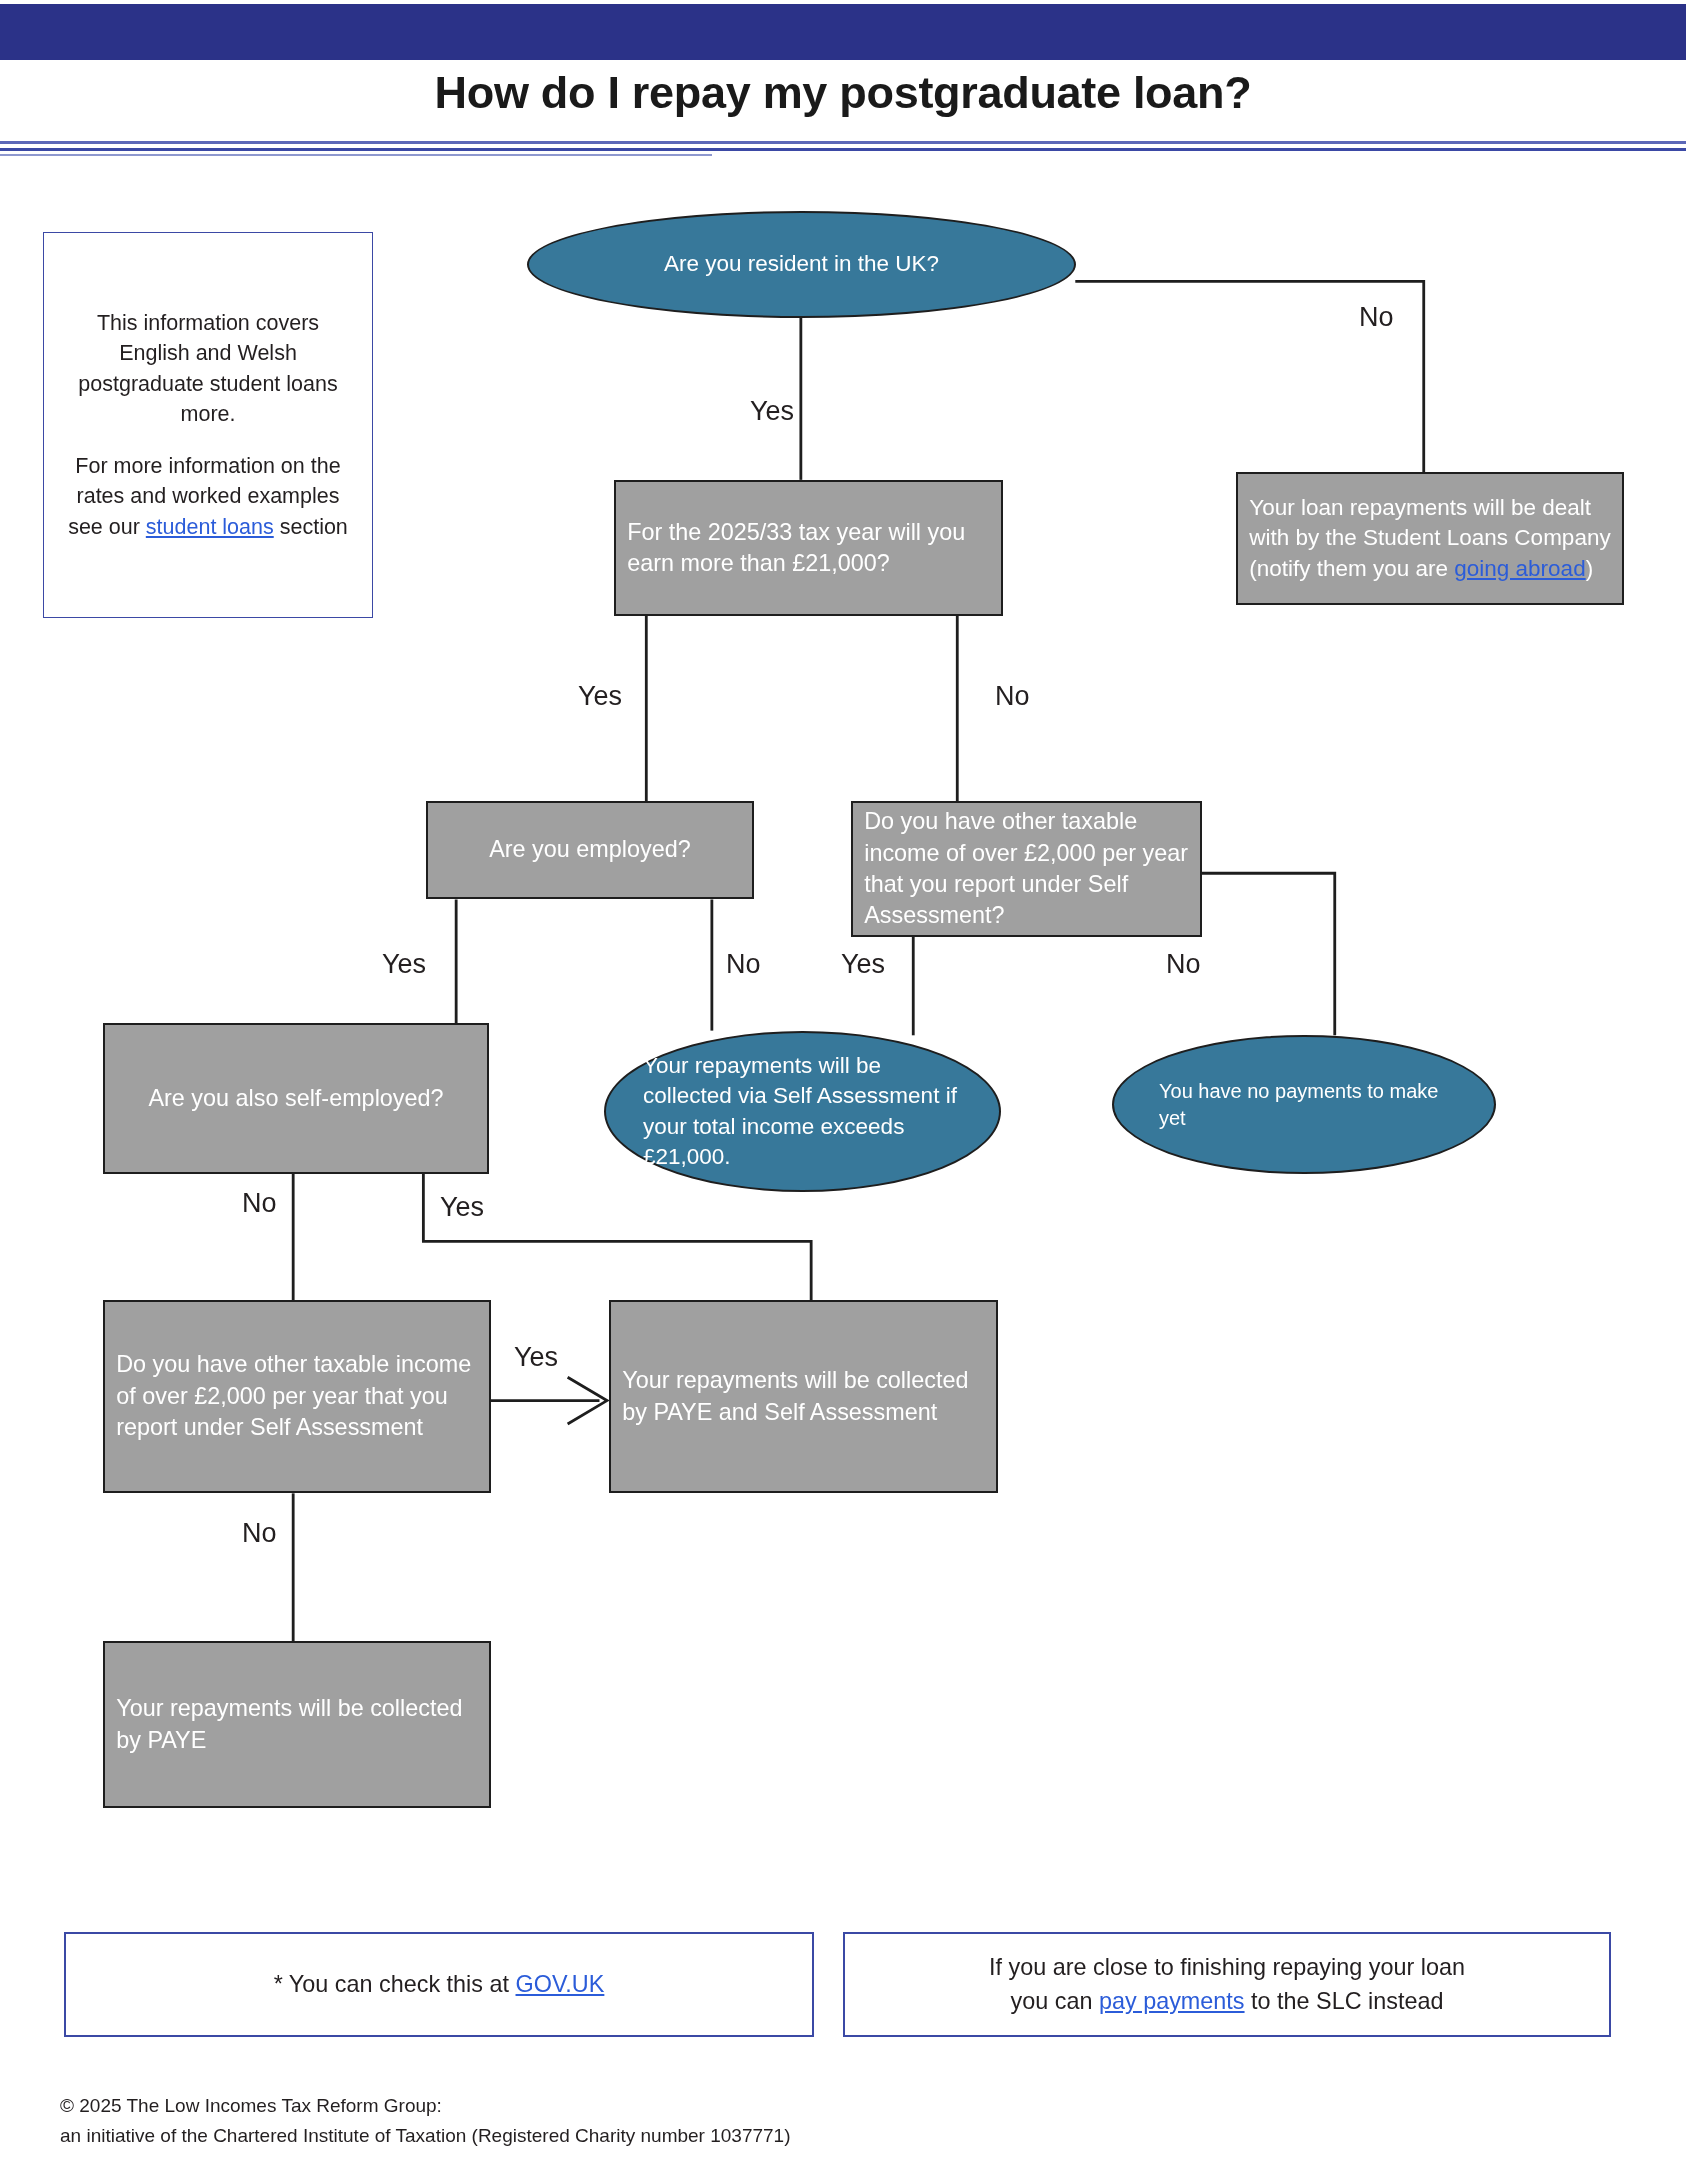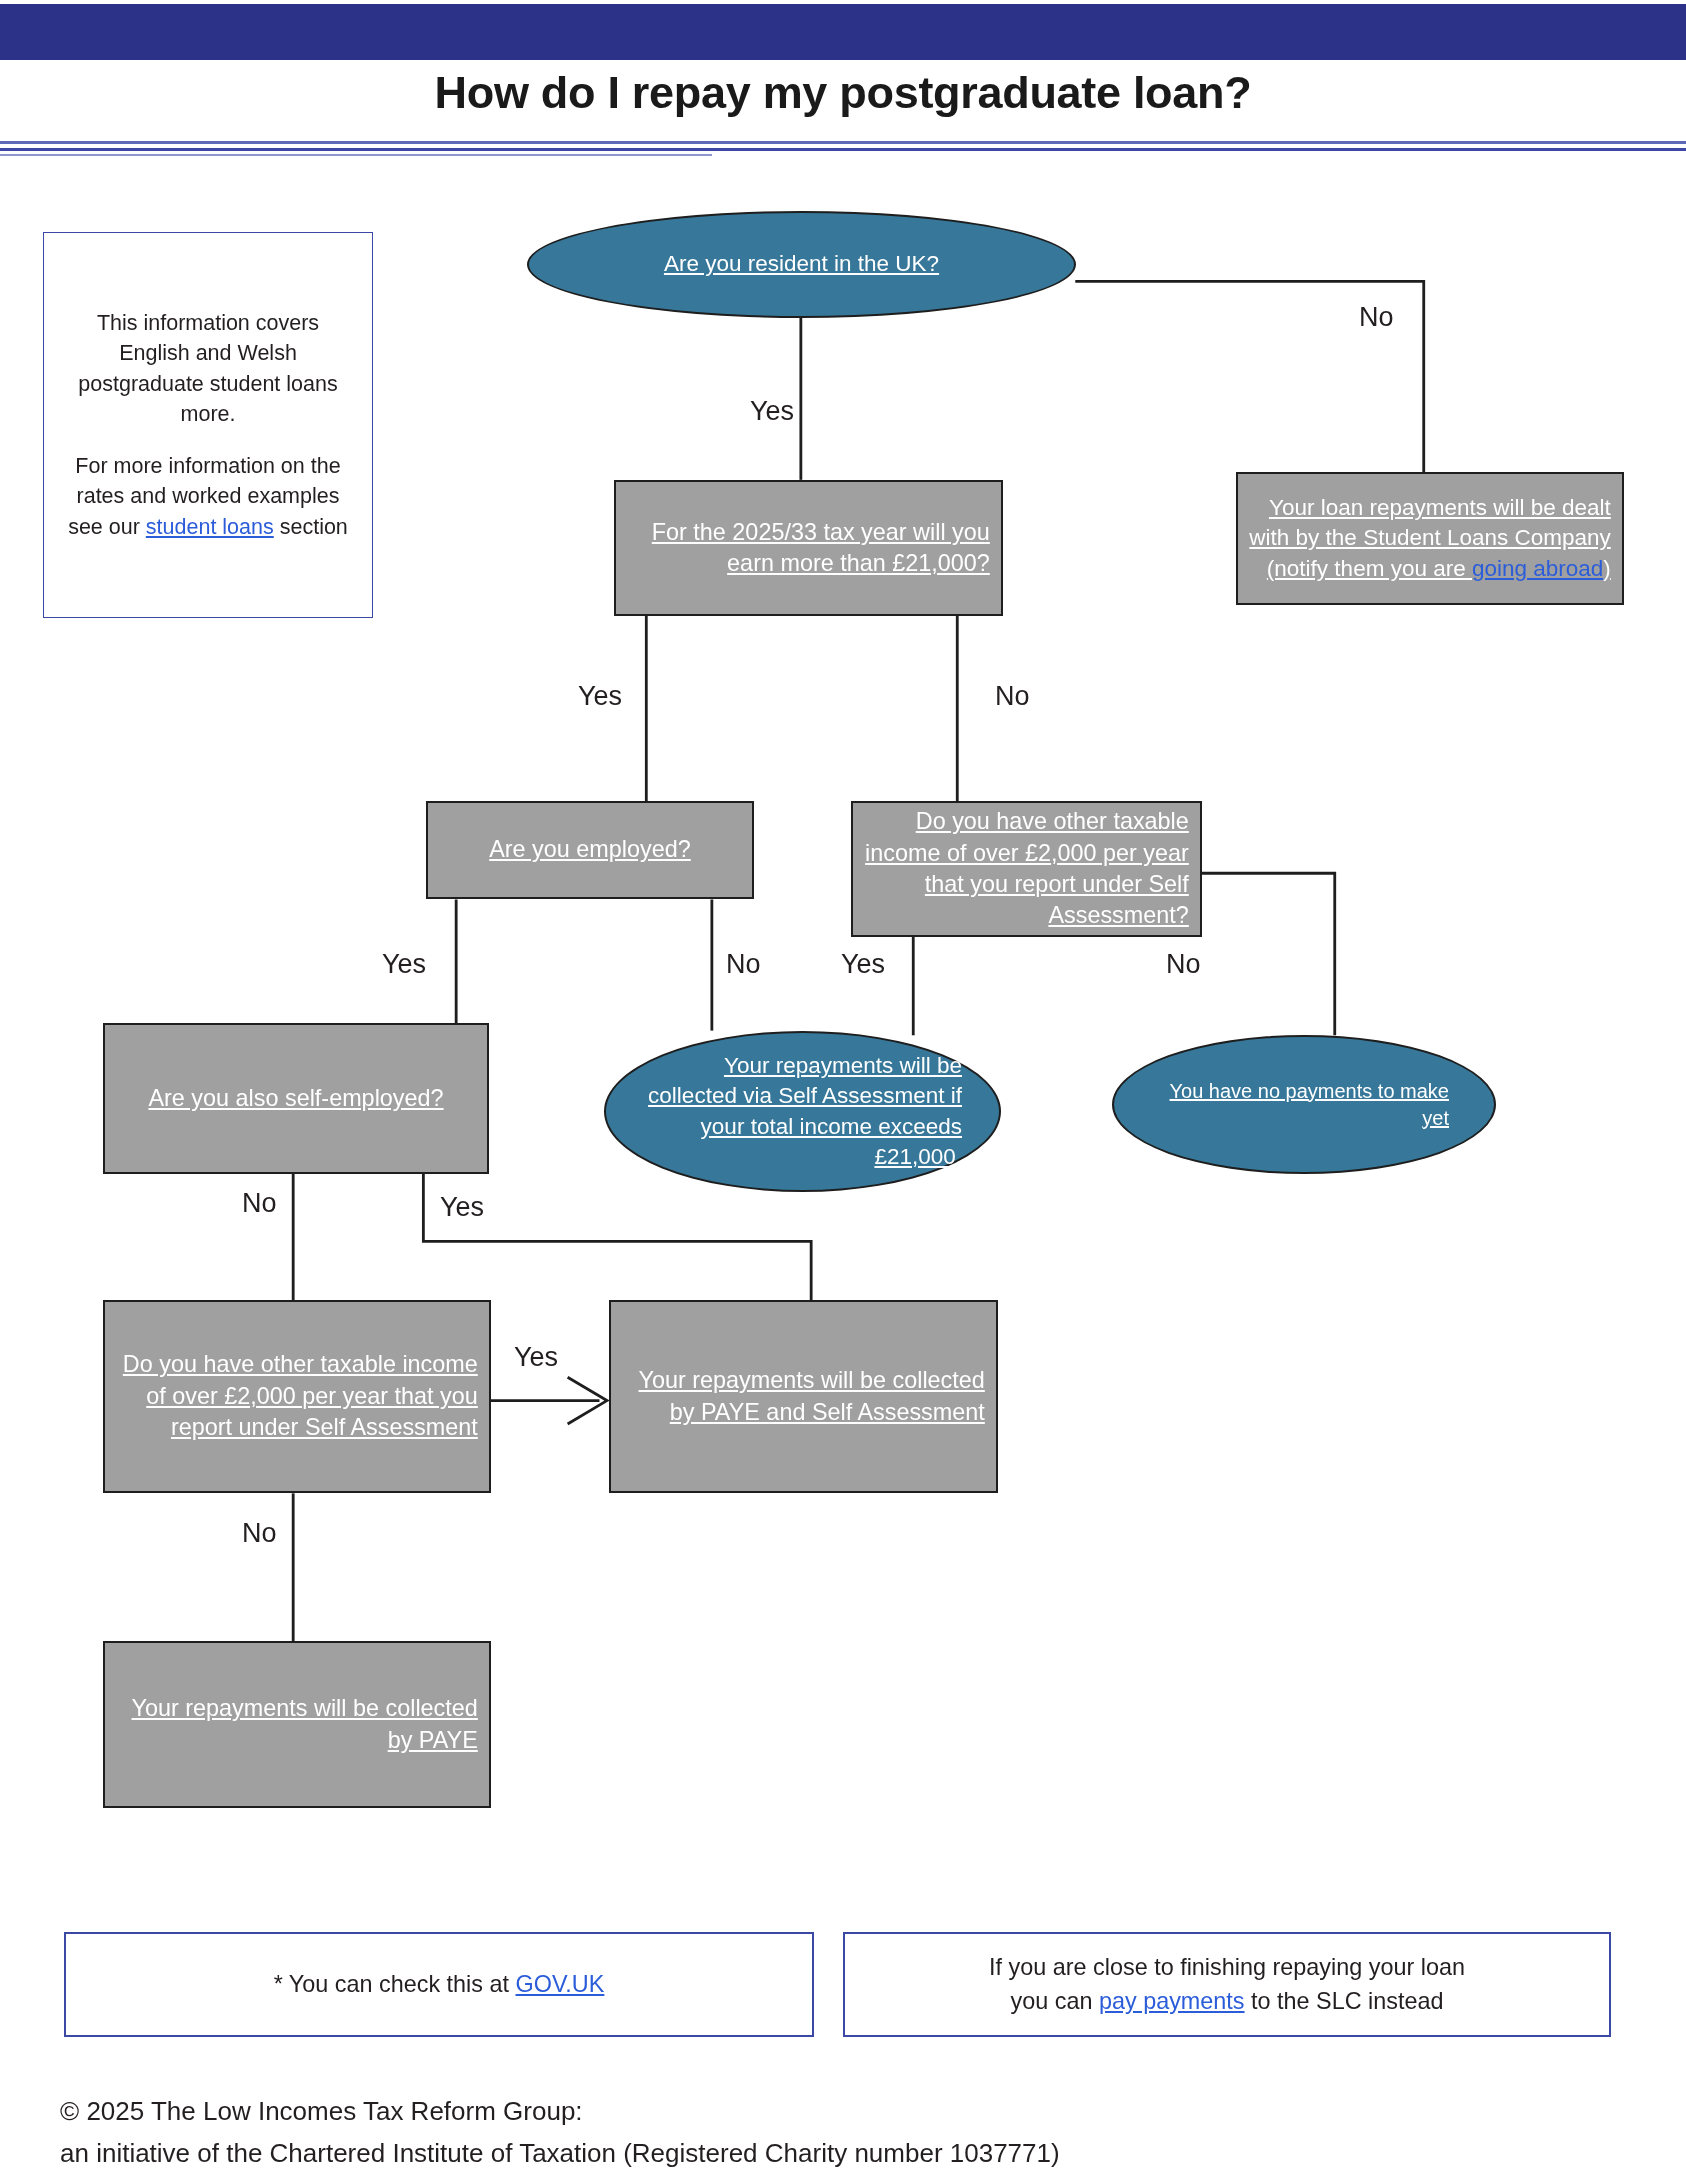--- a/index.html
+++ b/index.html
@@ -39,24 +39,23 @@
   .gap{display:block;height:20.6px;}
   a.lnk{color:#2b5cd9;text-decoration:underline;}
 
   
   #flow-svg{position:absolute;left:0;top:0;width:1686px;height:2183px;}
 
   
   .node{
     position:absolute;box-sizing:border-box;
     display:flex;align-items:center;justify-content:center;
-    text-align:right;color:#ffffff;
+    text-align:left;color:#ffffff;
     padding:5.6px 11.2px;
     line-height:1.34;
-    text-decoration:underline;
   }
   .rect{background:#a0a0a0;border:2.8px solid #1e1e1e;}
   .oval{background:#37789a;border:2.8px solid #1e1e1e;border-radius:50%;}
 
   .edge-label{
     position:absolute;font-size:27px;color:#231f20;white-space:nowrap;
   }
 
   
   .foot-box{
@@ -64,21 +63,21 @@
     border:2.8px solid #3b49a5;background:#ffffff;
     display:flex;align-items:center;justify-content:center;
     text-align:center;font-size:23.4px;color:#231f20;line-height:1.45;
     padding:0 13px;
   }
   #foot-left{left:64px;top:1932px;width:750px;height:105px;align-items:center;}
   #foot-right{left:843px;top:1932px;width:768px;height:105px;}
 
   #copyright{
     position:absolute;left:60px;top:2091px;width:1218px;
-    font-size:26px;color:#231f20;line-height:1.6;
+    font-size:19px;color:#231f20;line-height:1.6;
   }
 </style>
 </head>
 <body>
 
 <div id="header-band"></div>
 <div id="page-title">How do I repay my postgraduate loan?</div>
 <div id="rule-a"></div>
 <div id="rule-b"></div>
 <div id="rule-c"></div>

